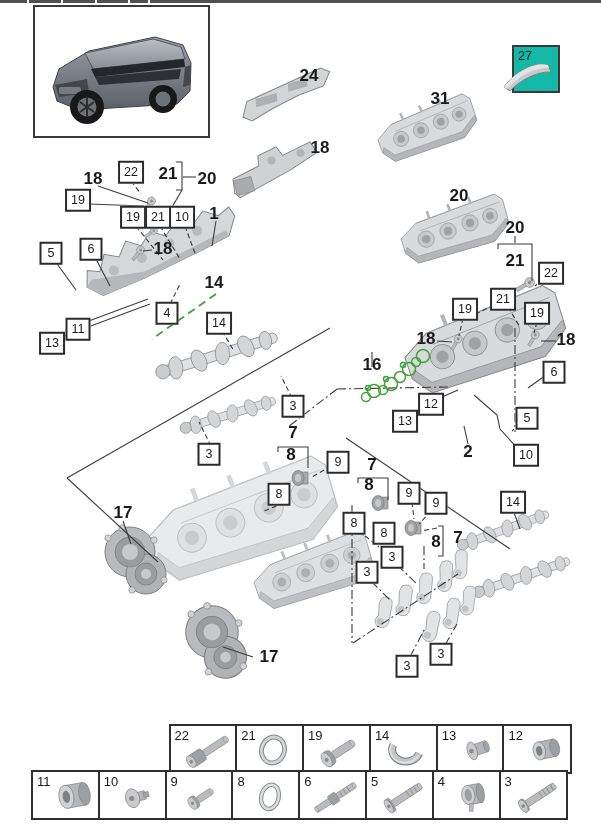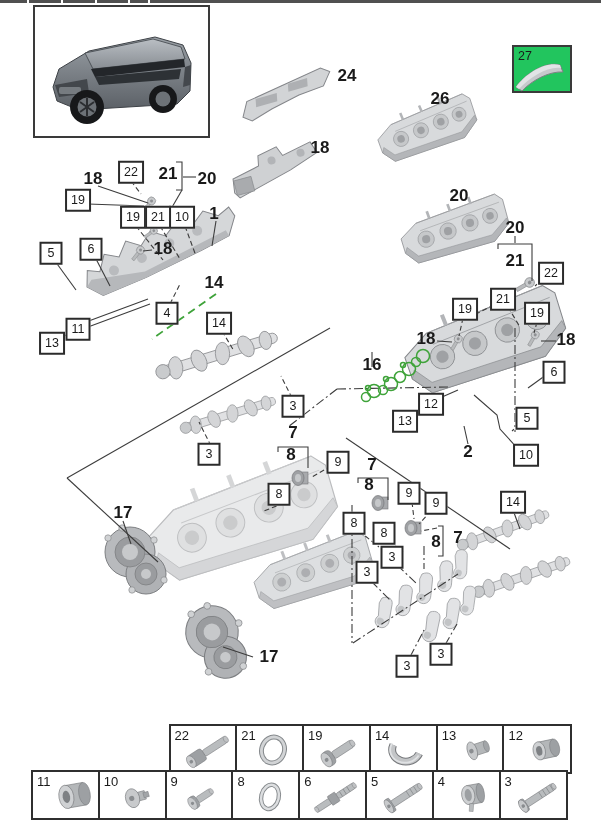--- a/index.html
+++ b/index.html
@@ -9,21 +9,21 @@
   }
   svg{display:block}
   #diagram-svg{position:absolute;left:0;top:0;z-index:1}
   #callout-layer{position:absolute;left:0;top:0;width:601px;height:830px;z-index:3;pointer-events:none}
   .co{position:absolute;transform:translate(-50%,-50%);white-space:nowrap;pointer-events:auto}
   .cob{border:2px solid #2b2b2b;background:#fff;font-size:12.5px;line-height:1;padding:3px 4px;min-width:11px;text-align:center}
   .coB{font-weight:bold;font-size:17px}
   
   #car-box{position:absolute;left:33px;top:5px;width:177px;height:133px;border:2.5px solid #3a3a3a;background:#fff;box-sizing:border-box;z-index:2}
   
-  #inset-box{position:absolute;left:512px;top:45px;width:60px;height:48px;border:2px solid #3a3a3a;background:#22c55e;box-sizing:border-box;z-index:2}
+  #inset-box{position:absolute;left:512px;top:45px;width:48px;height:48px;border:2px solid #3a3a3a;background:#14b8a6;box-sizing:border-box;z-index:2}
   #inset-box .num{position:absolute;left:4px;top:2px;font-size:12.5px}
   #inset-box svg{position:absolute;right:0;bottom:-2px}
   
   .prow{position:absolute;display:flex;z-index:2}
   #prow1{left:168.5px;top:724px}
   #prow2{left:31px;top:770px}
   .pcell{position:relative;width:69.2px;height:50px;box-sizing:border-box;border:2.4px solid #2f2f2f;margin-right:-2.4px;background:#fff}
   .pcell .num{position:absolute;left:4px;top:2px;font-size:13px}
   .pcell svg{position:absolute;right:1px;bottom:1px}
   
@@ -310,23 +310,23 @@
     <div class="co cob" style="left: 431px; top: 404px;">12</div>
     <div class="co cob" style="left: 405px; top: 421px;">13</div>
     <div class="co cob" style="left: 527px; top: 418px;">5</div>
     <div class="co cob" style="left: 526px; top: 455px;">10</div>
     <div class="co coB" style="left: 93px; top: 179px;">18</div>
     <div class="co coB" style="left: 168px; top: 174px;">21</div>
     <div class="co coB" style="left: 207px; top: 179px;">20</div>
     <div class="co coB" style="left: 214px; top: 214px;">1</div>
     <div class="co coB" style="left: 163px; top: 249px;">18</div>
     <div class="co coB" style="left: 214px; top: 283px;">14</div>
-    <div class="co coB" style="left: 309px; top: 76px; margin-left: 38px;">24</div>
+    <div class="co coB" style="left: 309px; top: 76px;">24</div>
     <div class="co coB" style="left: 320px; top: 148px;">18</div>
-    <div class="co coB" style="left: 440px; top: 99px;">26</div>
+    <div class="co coB" style="left: 440px; top: 99px;">31</div>
     <div class="co coB" style="left: 459px; top: 196px;">20</div>
     <div class="co coB" style="left: 515px; top: 228px;">20</div>
     <div class="co coB" style="left: 515px; top: 261px;">21</div>
     <div class="co coB" style="left: 372px; top: 344px; margin-top: 21px;">16</div>
     <div class="co coB" style="left: 426px; top: 339px;">18</div>
     <div class="co coB" style="left: 566px; top: 340px;">18</div>
     <div class="co coB" style="left: 468px; top: 452px;">2</div>
     <div class="co coB" style="left: 123px; top: 513px;">17</div>
     <div class="co coB" style="left: 269px; top: 657px;">17</div>
     <div class="co coB" style="left: 293px; top: 433px;">7</div>

